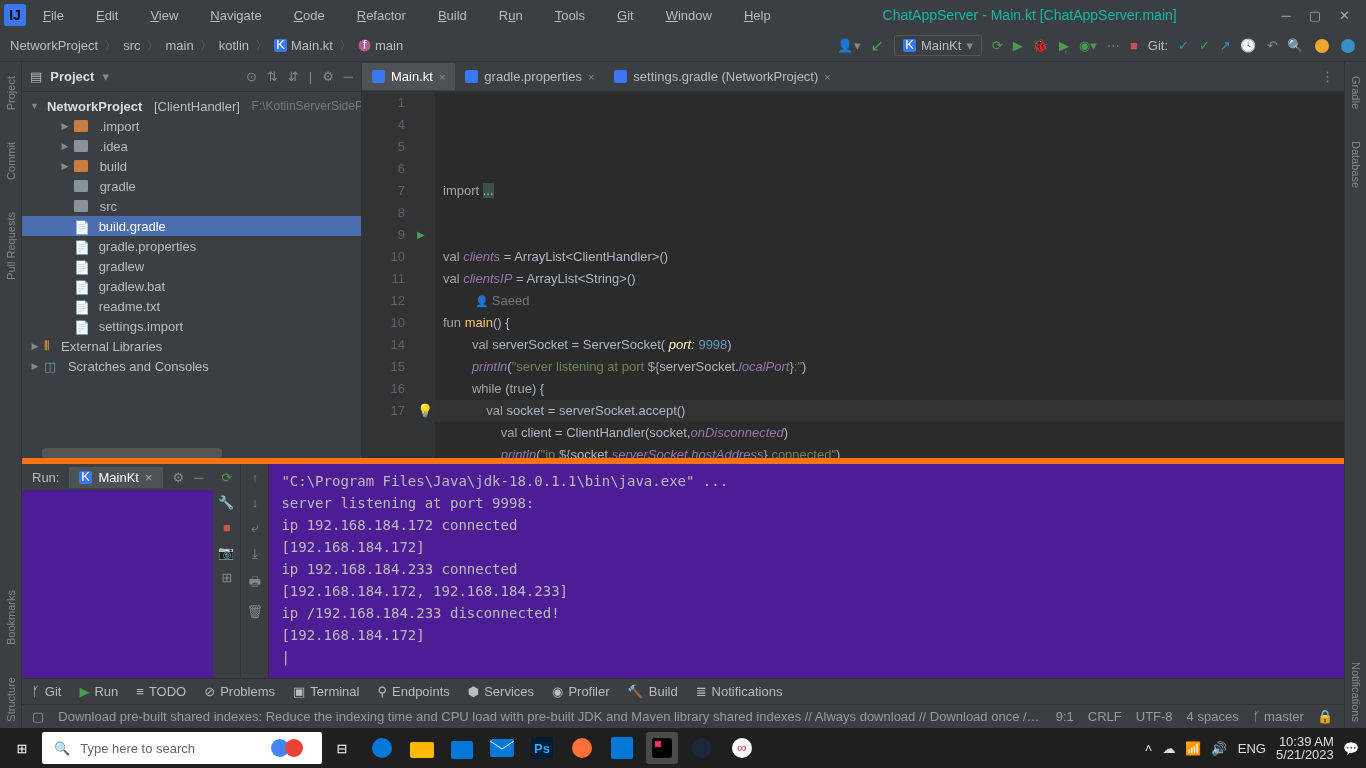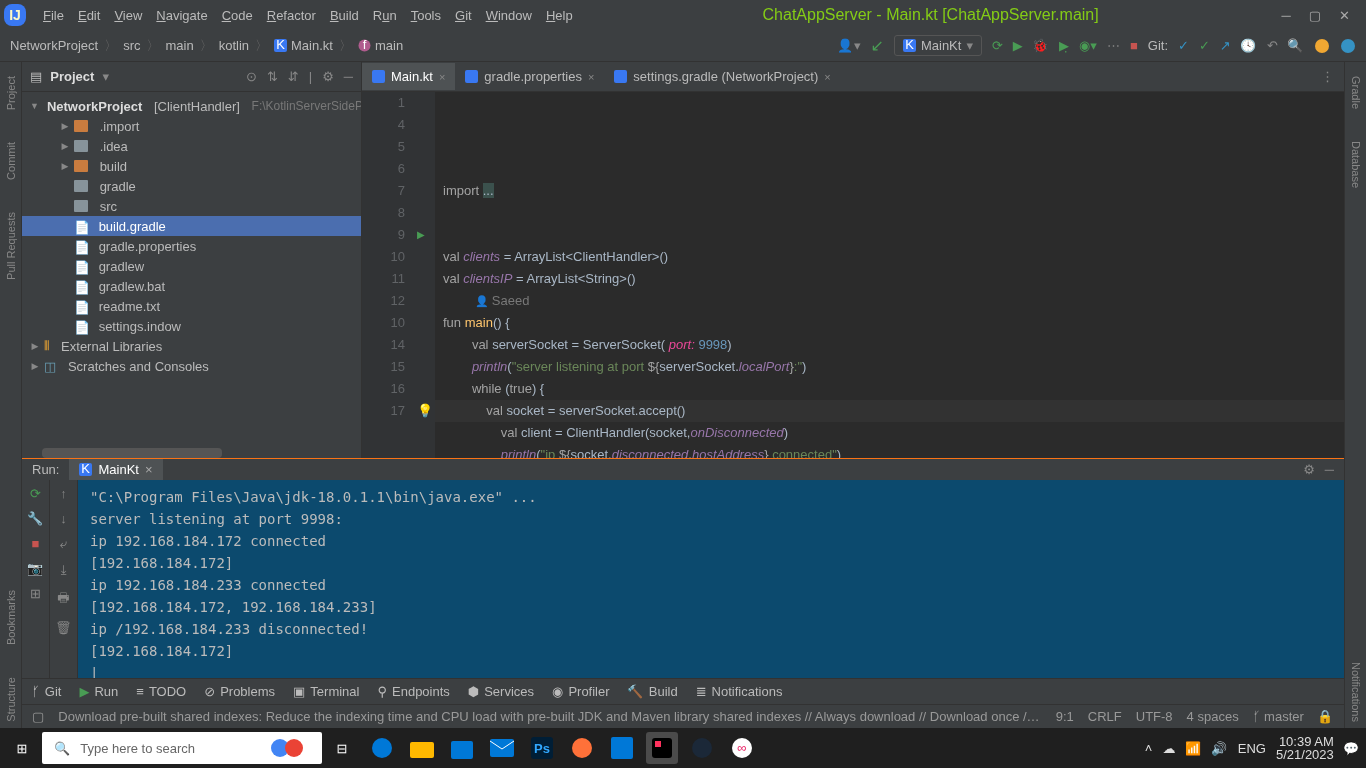--- a/index.html
+++ b/index.html
@@ -1,22 +1,22 @@
 <!DOCTYPE html>
 <html><head>
 <meta charset="utf-8">
 <style>
 *{margin:0;padding:0;box-sizing:border-box;font-family:"Segoe UI",sans-serif;font-size:13px;user-select:none}
 body{width:1366px;height:768px;background:#2b2b2b;color:#bbb;overflow:hidden;display:flex;flex-direction:column}
 .titlebar{height:30px;background:#3c3f41;display:flex;align-items:center;padding:0 4px;color:#bbb}
-.logo{width:22px;height:22px;background:#3978f2;display:flex;align-items:center;justify-content:center;color:#fef9c3;font-weight:bold;border-radius:8px;margin-right:10px;font-size:14px}
-.menu{display:flex;gap:0}
+.logo{width:22px;height:22px;background:#3978f2;display:flex;align-items:center;justify-content:center;color:#000000;font-weight:bold;border-radius:3px;margin-right:10px;font-size:14px}
+.menu{display:flex;gap:18px}
 .menu span{padding:4px 7px;cursor:pointer}
 .menu u{text-decoration:underline}
-.title-center{flex:1;text-align:center;color:#84cc16;font-size:16px}
+.title-center{flex:1;text-align:center;color:#14b8a6;font-size:14px}
 .win-controls{display:flex;gap:18px;padding-right:12px;color:#aaa;font-size:14px}
 .win-controls span{cursor:pointer}
 .navbar{height:32px;background:#3c3f41;border-bottom:1px solid #323232;display:flex;align-items:center;padding:0 10px}
 .breadcrumb{display:flex;align-items:center;gap:6px;color:#bbb;font-size:13px}
 .breadcrumb .sep{color:#666}
 .nav-right{margin-left:auto;display:flex;align-items:center;gap:10px}
 .run-config{background:#3c3f41;border:1px solid #555;padding:2px 8px;border-radius:3px;display:flex;align-items:center;gap:5px}
 .content{flex:1;display:flex;min-height:0}
 .left-strip,.right-strip{width:22px;background:#3c3f41;border-right:1px solid #323232;display:flex;flex-direction:column;align-items:center;padding-top:8px;gap:20px;color:#888}
 .right-strip{border-right:none;border-left:1px solid #323232}
@@ -40,25 +40,25 @@
 .tab{padding:6px 10px;display:flex;align-items:center;gap:6px;cursor:pointer;color:#bbb;font-size:13px}
 .tab.active{background:#4e5254;color:#fff}
 .tab .close{color:#888;font-size:11px}
 .editor{flex:1;display:flex;overflow:hidden;font-family:"JetBrains Mono",Consolas,monospace;font-size:14px;line-height:22px}
 .gutter{width:55px;background:#313335;text-align:right;padding:0 12px 0 0;color:#606366}
 .gutter-mark{width:18px;background:#313335;position:relative}
 .code{flex:1;padding:0 8px;white-space:pre;color:#a9b7c6;overflow:hidden;position:relative}
 .kw{color:#a3a3a3}
 .str{color:#6a8759}
 .prop{color:#9876aa;font-style:italic}
-.param{color:#ec4899;font-style:italic}
+.param{color:#fef9c3;font-style:italic}
 .fn{color:#ffc66d}
 .it{font-style:italic;color:#9876aa}
 .author{color:#787878;font-size:11px;padding-left:32px}
-.run-panel{height:220px;border-top:1px solid #f97316;display:flex;flex-direction:column;background:#0c4a6e}
+.run-panel{height:220px;border-top:6px solid #f97316;display:flex;background:#4c1d95}
 .run-header{height:26px;background:#3c3f41;display:flex;align-items:center;padding:0 10px;gap:10px}
 .run-header .title{color:#bbb}
 .run-tab{background:#4e5254;padding:3px 10px;display:flex;align-items:center;gap:6px;color:#fff}
 .run-body{flex:1;display:flex}
 .run-toolbar{width:28px;background:#3c3f41;border-right:1px solid #323232;display:flex;flex-direction:column;align-items:center;gap:10px;padding-top:6px}
 .run-toolbar2{width:28px;background:#3c3f41;border-right:1px solid #323232;display:flex;flex-direction:column;align-items:center;gap:10px;padding-top:6px}
 .console{flex:1;padding:6px 12px;font-family:Consolas,monospace;font-size:14px;line-height:22px;color:#bbb;white-space:pre}
 .bottom-tabs{height:26px;background:#3c3f41;border-top:1px solid #323232;display:flex;align-items:center;padding:0 10px;gap:18px;font-size:12px;color:#bbb}
 .bottom-tabs .bt{display:flex;align-items:center;gap:5px;cursor:pointer}
 .statusbar{height:24px;background:#3c3f41;border-top:1px solid #323232;display:flex;align-items:center;padding:0 10px;font-size:12px;color:#999;gap:14px}
@@ -205,21 +205,21 @@
               <div class="tree-row" style="padding-left: 38px;"><span class="arrow">▶</span><span class="folder-icon orange"></span>&nbsp;<span>.import</span></div>
               <div class="tree-row" style="padding-left: 38px;"><span class="arrow">▶</span><span class="folder-icon "></span>&nbsp;<span>.idea</span></div>
               <div class="tree-row" style="padding-left: 38px;"><span class="arrow">▶</span><span class="folder-icon orange"></span>&nbsp;<span>build</span></div>
               <div class="tree-row" style="padding-left: 38px;"><span class="arrow"></span><span class="folder-icon "></span>&nbsp;<span>gradle</span></div>
               <div class="tree-row" style="padding-left: 38px;"><span class="arrow"></span><span class="folder-icon "></span>&nbsp;<span>src</span></div>
               <div class="tree-row selected" style="padding-left: 38px;"><span class="arrow"></span><span class="file-icon">📄</span>&nbsp;<span>build.gradle</span></div>
               <div class="tree-row" style="padding-left: 38px;"><span class="arrow"></span><span class="file-icon">📄</span>&nbsp;<span>gradle.properties</span></div>
               <div class="tree-row" style="padding-left: 38px;"><span class="arrow"></span><span class="file-icon">📄</span>&nbsp;<span>gradlew</span></div>
               <div class="tree-row" style="padding-left: 38px;"><span class="arrow"></span><span class="file-icon">📄</span>&nbsp;<span>gradlew.bat</span></div>
               <div class="tree-row" style="padding-left: 38px;"><span class="arrow"></span><span class="file-icon">📄</span>&nbsp;<span>readme.txt</span></div>
-              <div class="tree-row" style="padding-left: 38px;"><span class="arrow"></span><span class="file-icon">📄</span>&nbsp;<span>settings.indow</span></div>
+              <div class="tree-row" style="padding-left: 38px;"><span class="arrow"></span><span class="file-icon">📄</span>&nbsp;<span>settings.import</span></div>
             </div>
           <div class="tree-row"><span class="arrow">▶</span><span style="color:#f0a732">⫴</span>&nbsp;<span>External Libraries</span></div>
           <div class="tree-row"><span class="arrow">▶</span><span style="color:#6a9fb5">◫</span>&nbsp;<span>Scratches and Consoles</span></div>
           <div class="scrollbar-thumb"></div>
         </div>
       </div>
 
       <div class="editor-panel">
         <div class="tabs">
           <div id="editor-tabs-c" style="display:flex">
@@ -279,21 +279,21 @@
 
 <span class="kw">val </span><span class="it">clients</span><span> = ArrayList&lt;ClientHandler&gt;()</span>
 <span class="kw">val </span><span class="it">clientsIP</span><span> = ArrayList&lt;String&gt;()</span>
 <span class="author">👤 <span>Saeed</span></span>
 <span class="kw">fun </span><span class="fn">main</span><span>() {</span>
 <span class="kw">        val </span><span>serverSocket = ServerSocket( </span><span class="param">port: </span><span style="color:#6897bb">9998</span><span>)</span>
 <span class="it">        println</span><span>(</span><span class="str">"server listening at port </span><span class="kw">${</span><span>serverSocket.</span><span class="prop">localPort</span><span class="kw">}</span><span class="str">:"</span><span>)</span>
 <span class="kw">        while </span><span>(</span><span class="kw">true</span><span>) {</span>
 <span class="kw">            val </span><span>socket = serverSocket.accept()</span>
 <span class="kw">                val </span><span>client = ClientHandler(socket,</span><span class="it">onDisconnected</span><span>)</span>
-<span class="it">                println</span><span>(</span><span class="str">"ip </span><span class="kw">${</span><span>socket.</span><span class="prop">disconnected</span><span>.</span><span class="prop">hostAddress</span><span class="kw">}</span><span class="str"> connected"</span><span>)</span>
+<span class="it">                println</span><span>(</span><span class="str">"ip </span><span class="kw">${</span><span>socket.</span><span class="prop">serverSocket</span><span>.</span><span class="prop">hostAddress</span><span class="kw">}</span><span class="str"> connected"</span><span>)</span>
 
 
 
 
             </div>
           </div>
         </div>
       </div>
     </div>
 

